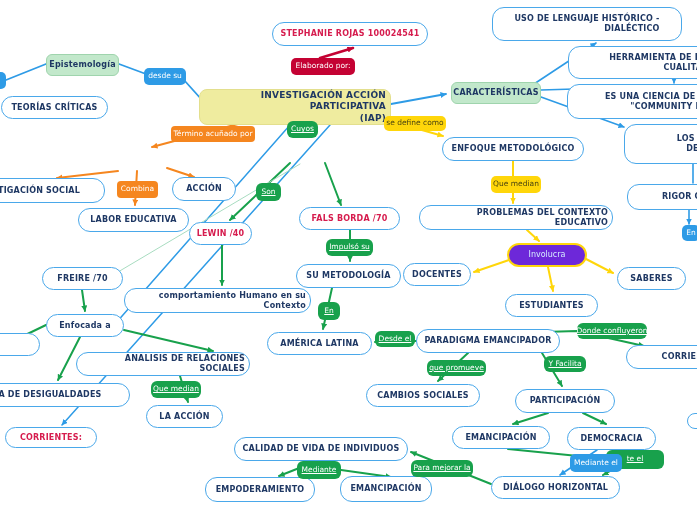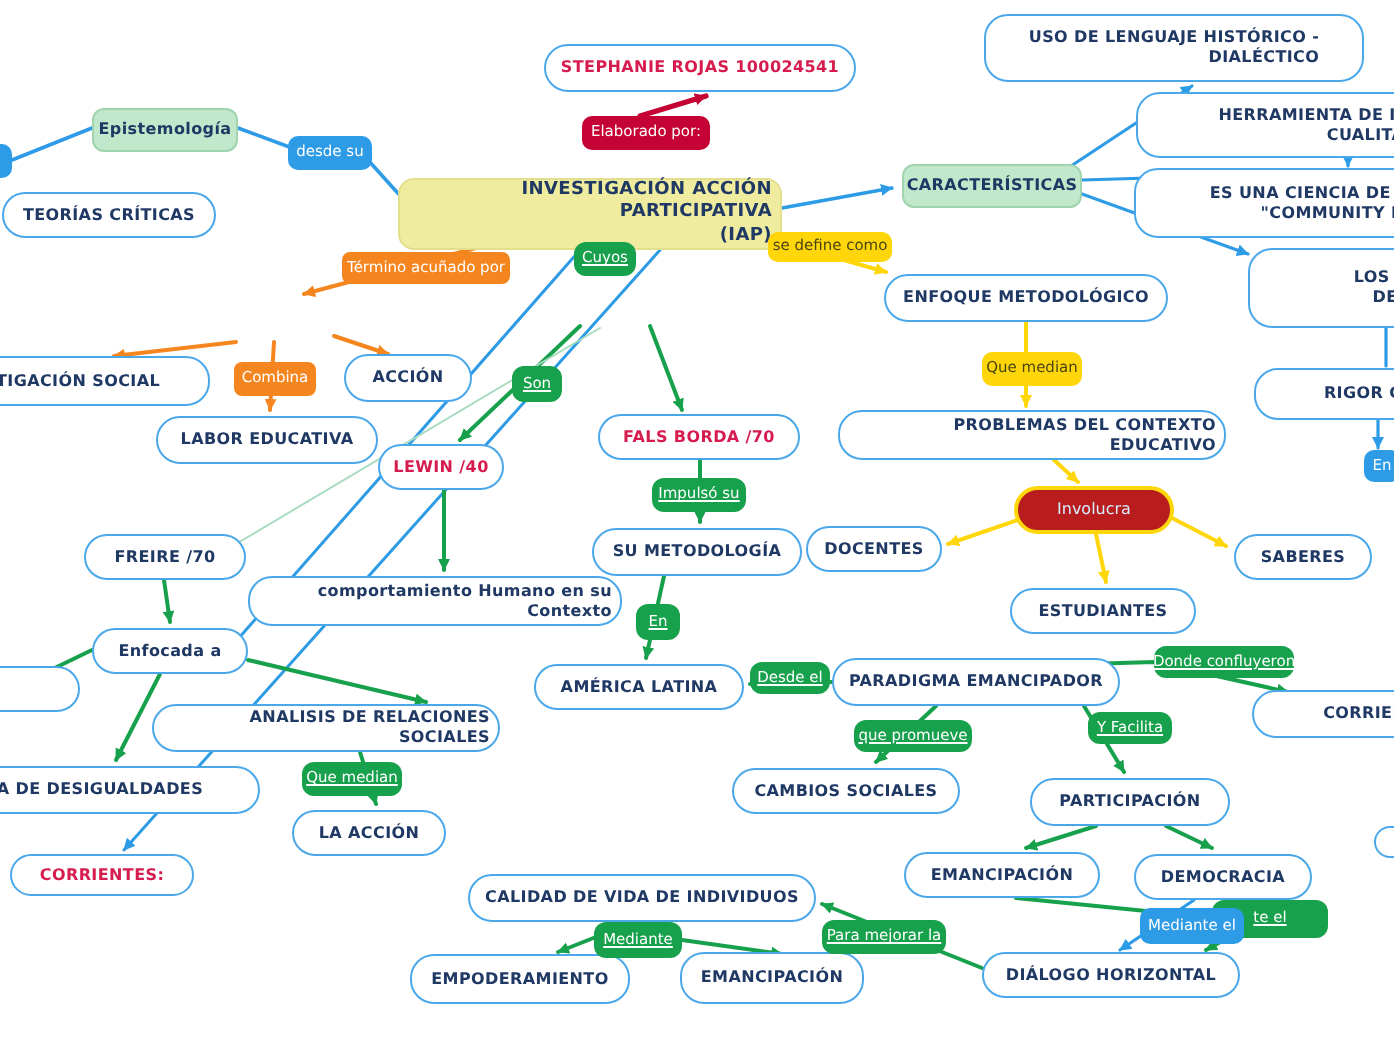--- a/index.html
+++ b/index.html
@@ -16,21 +16,21 @@
   .t-red{color:#d61c4e;}
   .t-mixed{text-transform:none;}
   .label{position:absolute;box-sizing:border-box;display:flex;align-items:center;justify-content:center;
          text-align:center;font-size:7.5px;line-height:1.1;color:#ffffff;border-radius:5px;
          padding:1px 3px;white-space:nowrap;}
   .l-blue{background:#2e9be6;}
   .l-green{background:#18a14c;border-radius:6px;text-decoration:underline;}
   .l-orange{background:#f5861f;border-radius:4px;}
   .l-yellow{background:#ffd60a;color:#4a4410;}
   .l-darkred{background:#c40233;}
-  .l-involucra{background:#b91c1c;border:2px solid #ffd60a;border-radius:12px;color:#d6ecff;font-size:8px;}
+  .l-involucra{background:#6d28d9;border:2px solid #ffd60a;border-radius:12px;color:#d6ecff;font-size:8px;}
 </style>
 </head>
 <body>
 
 <div id="stage">
   <svg id="edges">
       <defs>
         <marker id="m-blue" markerWidth="7" markerHeight="7" refX="5.5" refY="3" orient="auto" markerUnits="userSpaceOnUse">
           <path d="M0,0 L6,3 L0,6 Z" fill="#2e9be6"></path>
         </marker>

